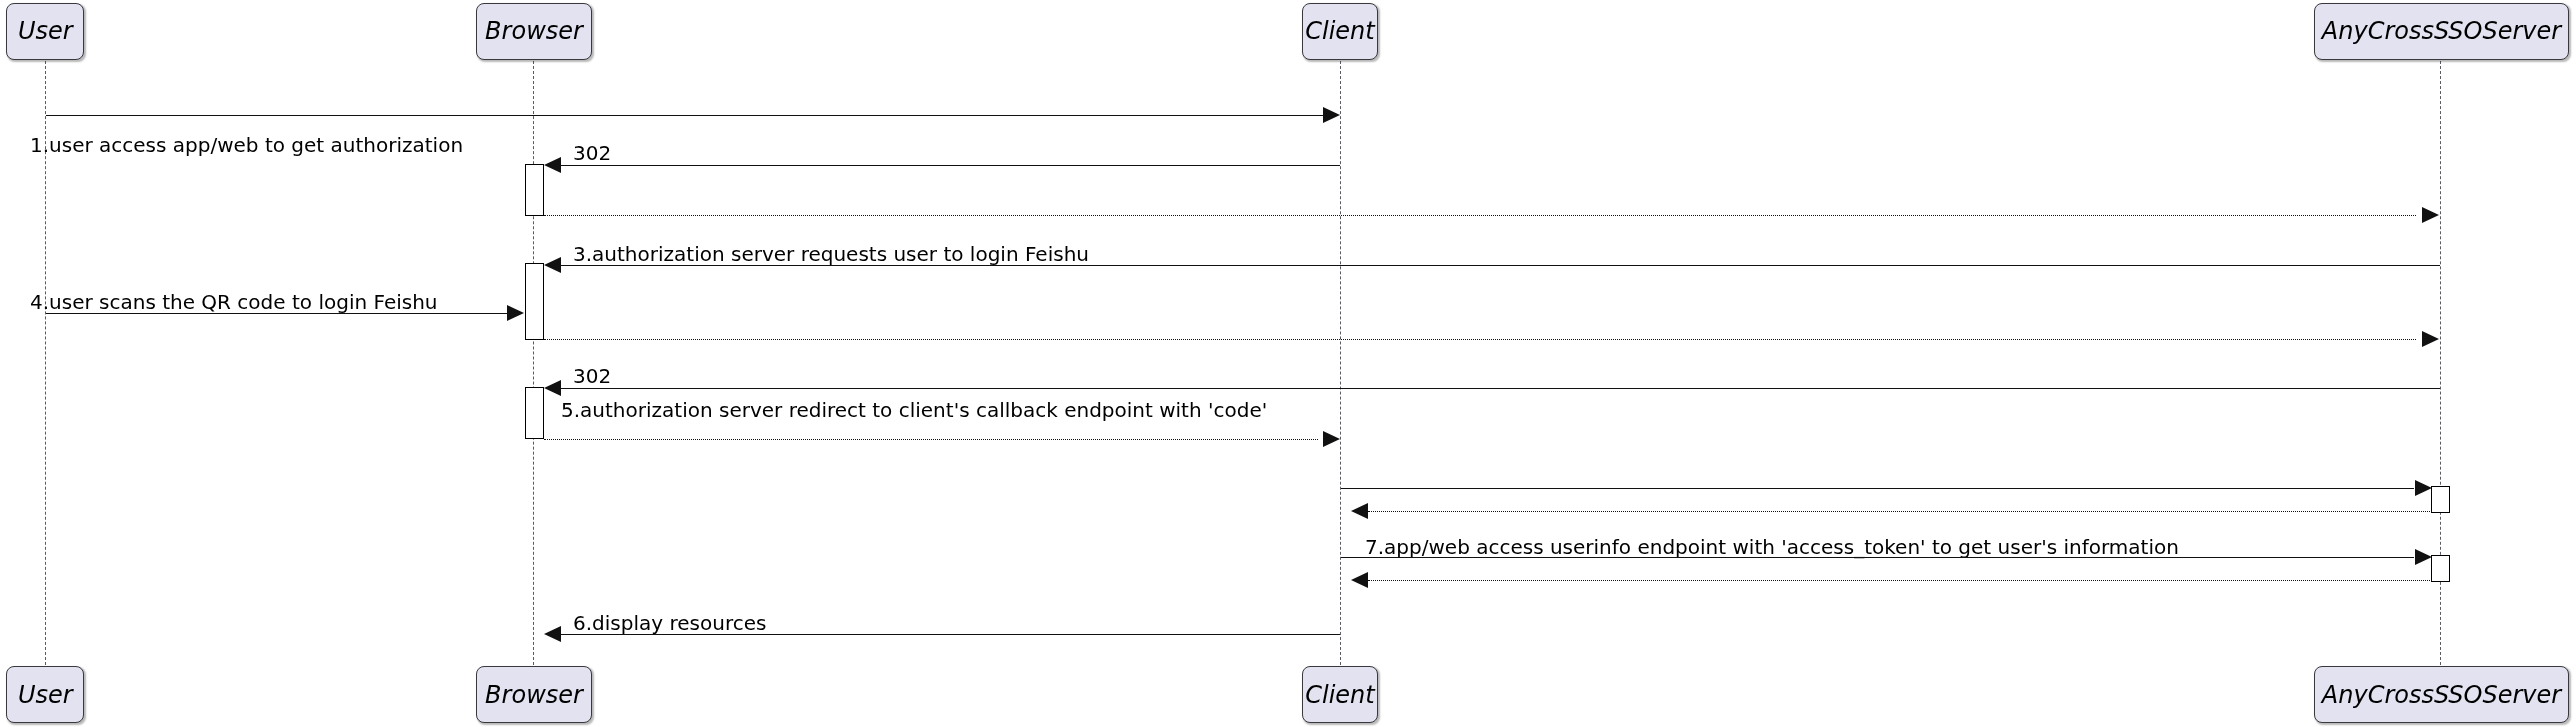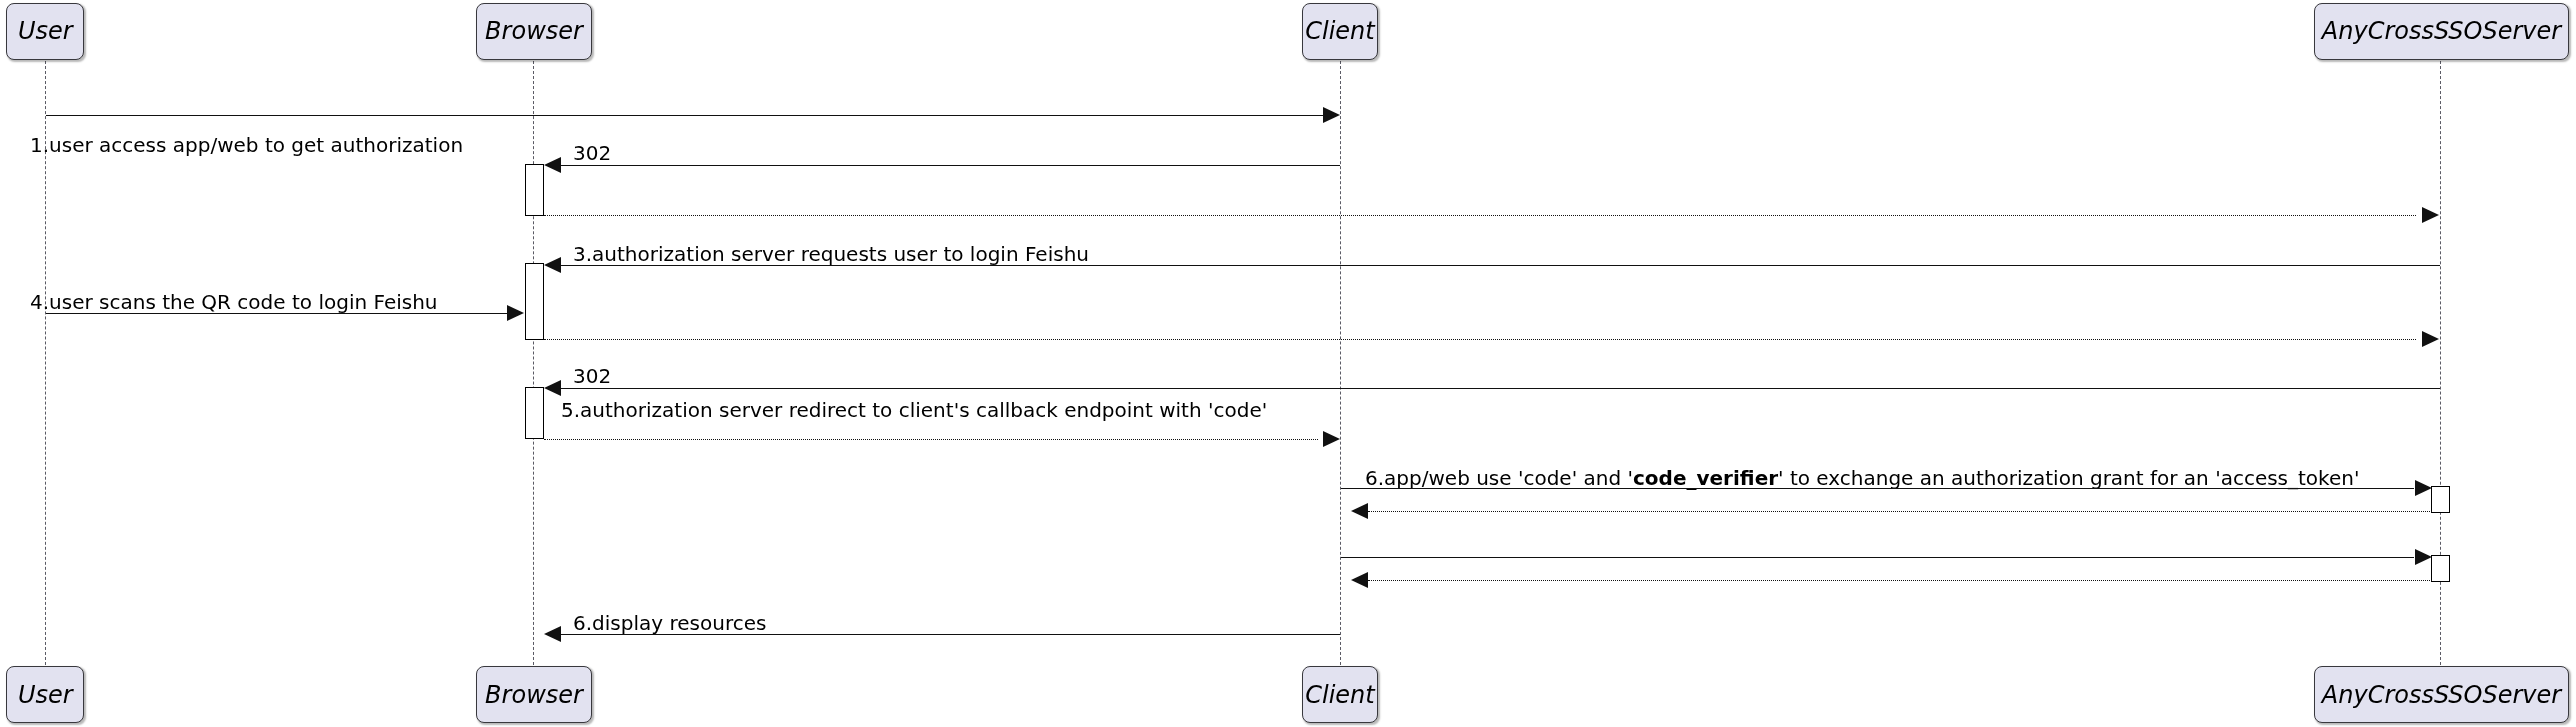--- a/index.html
+++ b/index.html
@@ -158,29 +158,29 @@
   </div>
   <div class="msg-line" style="left:561px; top:388px; width:1879px;"></div>
   <div class="arrowhead left" style="left:544px; top:380px;"></div>
 
   <div class="msg-label" style="left:561px; top:400px;">
     <span>5.authorization server redirect to client's callback endpoint with 'code'</span>
   </div>
   <div class="msg-line dotted" style="left:544px; top:439px; width:774px;"></div>
   <div class="arrowhead right" style="left:1323px; top:431px;"></div>
 
-  <div class="msg-label" style="left:1365px; top:468px;">
-    <span>6.app/web use 'code' and '<b>code_verifier</b>' to exchange an authorization grant for an 'access_token'</span>
-  </div>
   <div class="msg-line" style="left:1341px; top:488px; width:1073px;"></div>
   <div class="arrowhead right" style="left:2415px; top:480px;"></div>
 
   <div class="msg-line dotted" style="left:1368px; top:511px; width:1064px;"></div>
   <div class="arrowhead left" style="left:1351px; top:503px;"></div>
 
+  <div class="msg-label" style="left:1365px; top:537px;">
+    <span>7.app/web access userinfo endpoint with 'access_token' to get user's information</span>
+  </div>
   <div class="msg-line" style="left:1341px; top:557px; width:1073px;"></div>
   <div class="arrowhead right" style="left:2415px; top:549px;"></div>
 
   <div class="msg-line dotted" style="left:1368px; top:580px; width:1064px;"></div>
   <div class="arrowhead left" style="left:1351px; top:572px;"></div>
 
   <div class="msg-label" style="left:573px; top:613px;">
     <span>6.display resources</span>
   </div>
   <div class="msg-line" style="left:561px; top:634px; width:779px;"></div>

